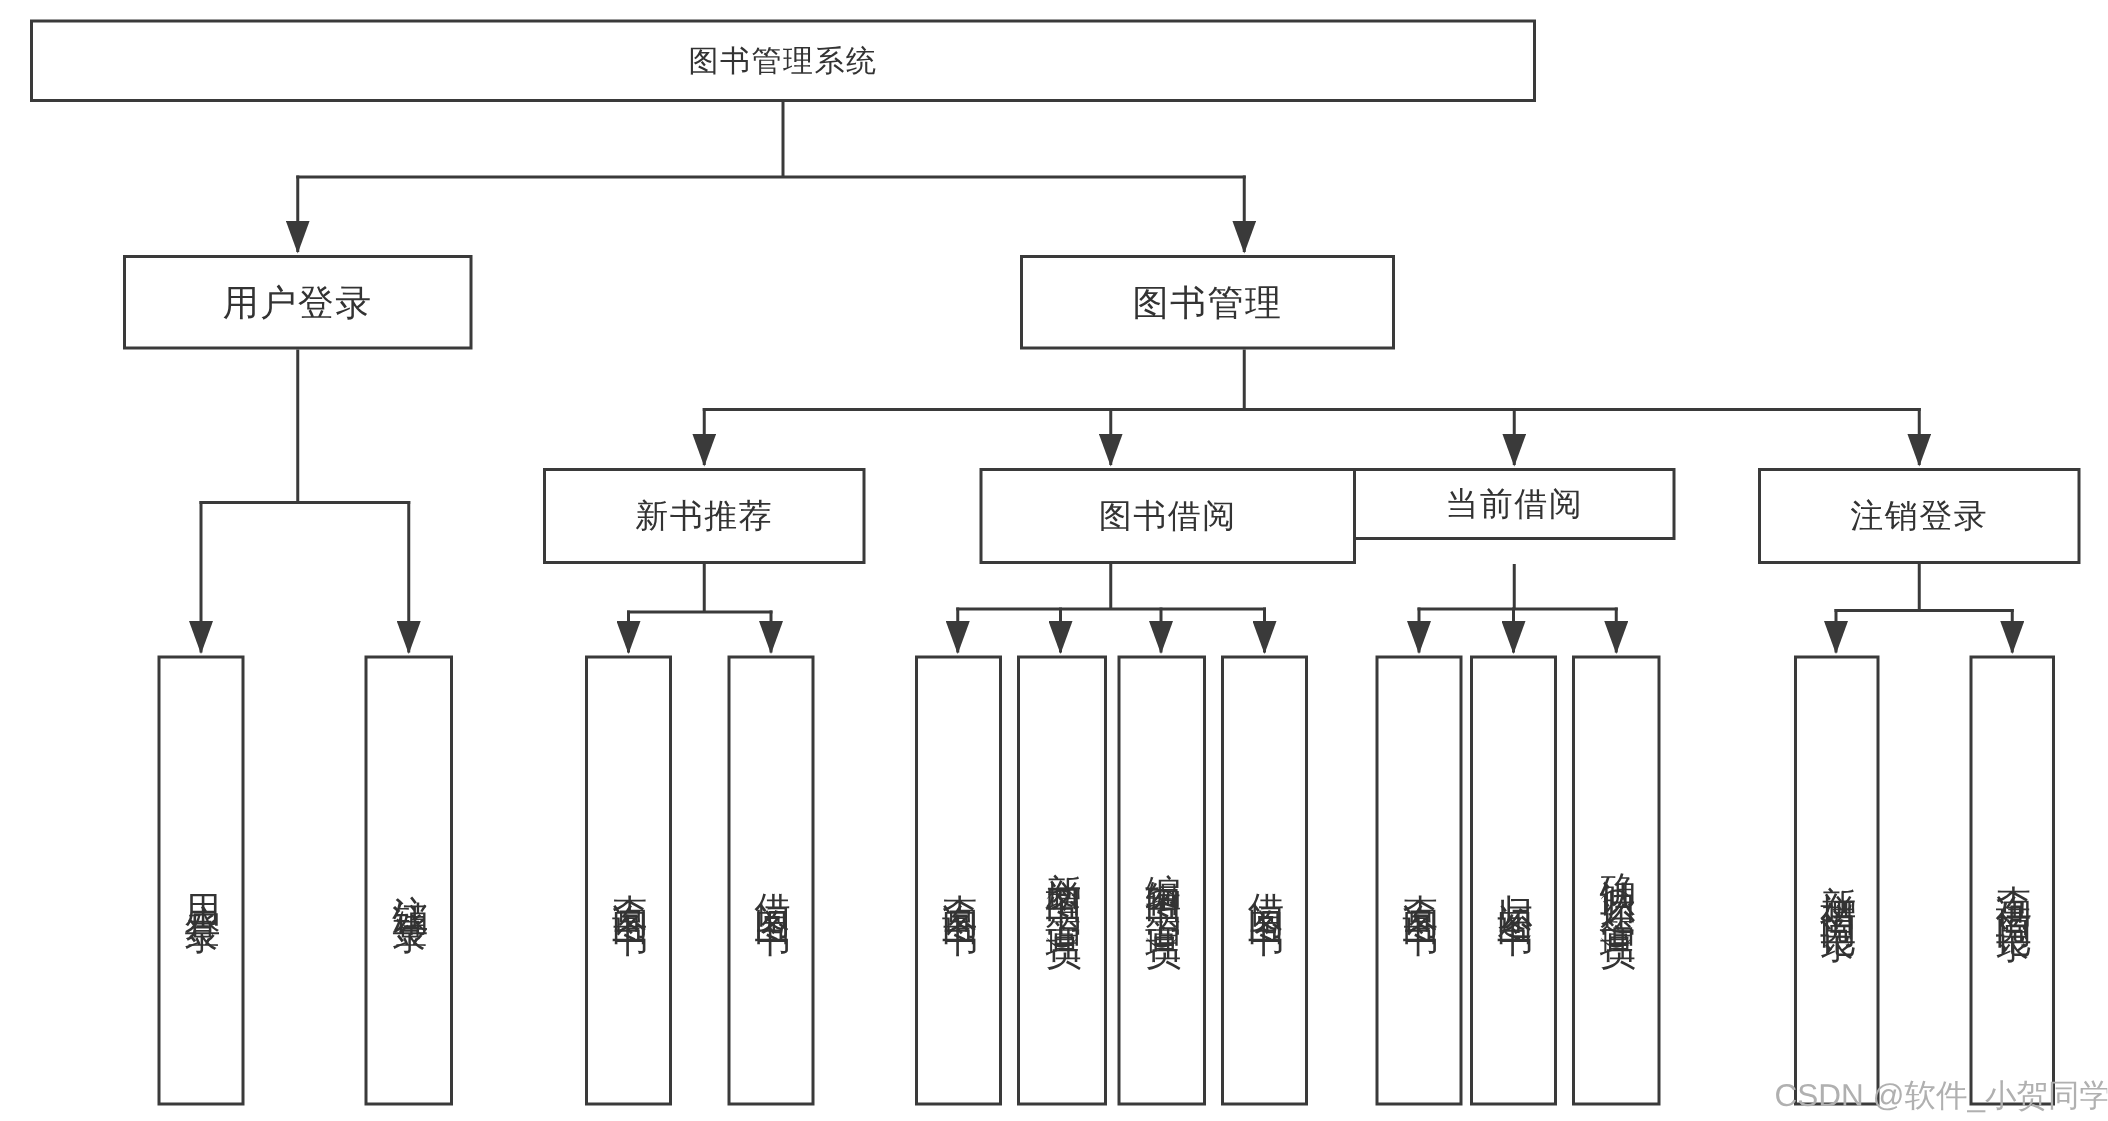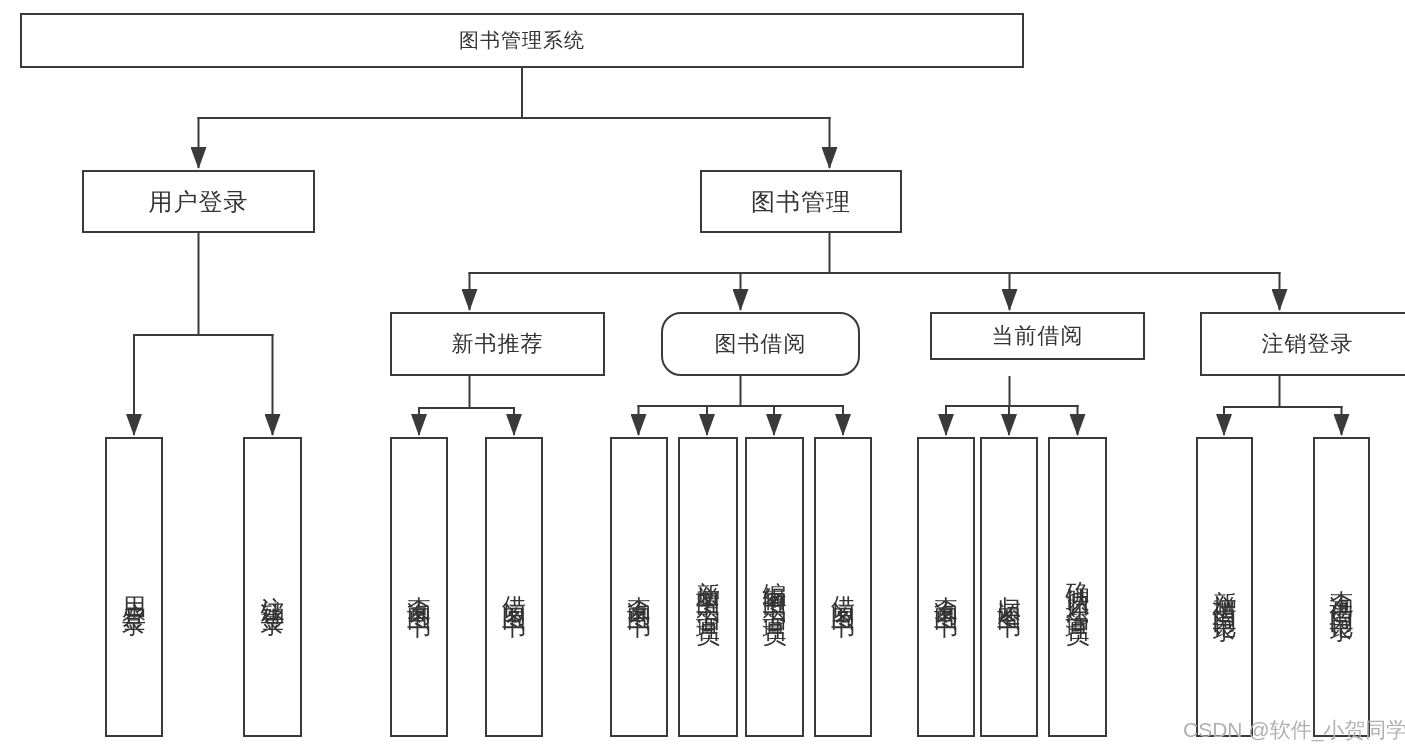--- a/index.html
+++ b/index.html
@@ -24,21 +24,21 @@
     box-sizing: border-box;
     display: flex;
     align-items: center;
     justify-content: center;
     color: #333333;
     z-index: 2;
   }
   .hbox { letter-spacing: 1px; }
   .root-box  { font-size: 20px; }
   .l2-box    { font-size: 24px; }
-  .l3-box    { font-size: 22px; margin-left: 28px; }
+  .l3-box    { font-size: 22px; }
   .vbox {
     writing-mode: vertical-rl;
     text-orientation: mixed;
     font-size: 24px;
     letter-spacing: 6px;
     line-height: 1;
     padding-top: 4px;
     text-align: center;
   }
   .watermark {
@@ -118,28 +118,28 @@
     </g>
   </svg>
 
   <div class="box hbox root-box" style="left:20px; top:13px; width:1004px; height:55px;">
     <span>图书管理系统</span>
   </div>
 
   <div class="box hbox l2-box" style="left:82px; top:170px; width:233px; height:63px;">
     <span>用户登录</span>
   </div>
-  <div class="box hbox l2-box" style="left:700px; top:170px; width:202px; height:63px;">
+  <div class="box hbox l2-box" style="left:680px; top:170px; width:250px; height:63px;">
     <span>图书管理</span>
   </div>
 
   <div class="box hbox l3-box" style="left:362px; top:312px; width:215px; height:64px;">
     <span>新书推荐</span>
   </div>
-  <div class="box hbox l3-box" style="left:633px; top:312px; width:199px; height:64px;border-radius:20px;">
+  <div class="box hbox l3-box" style="left:653px; top:312px; width:251px; height:64px;">
     <span>图书借阅</span>
   </div>
   <div class="box hbox l3-box" style="left:902px; top:312px; width:215px; height:48px;">
     <span>当前借阅</span>
   </div>
   <div class="box hbox l3-box" style="left:1172px; top:312px; width:215px; height:64px;">
     <span>注销登录</span>
   </div>
 
   <div class="box vbox" style="left:105px; top:437px; width:58px; height:300px;">

